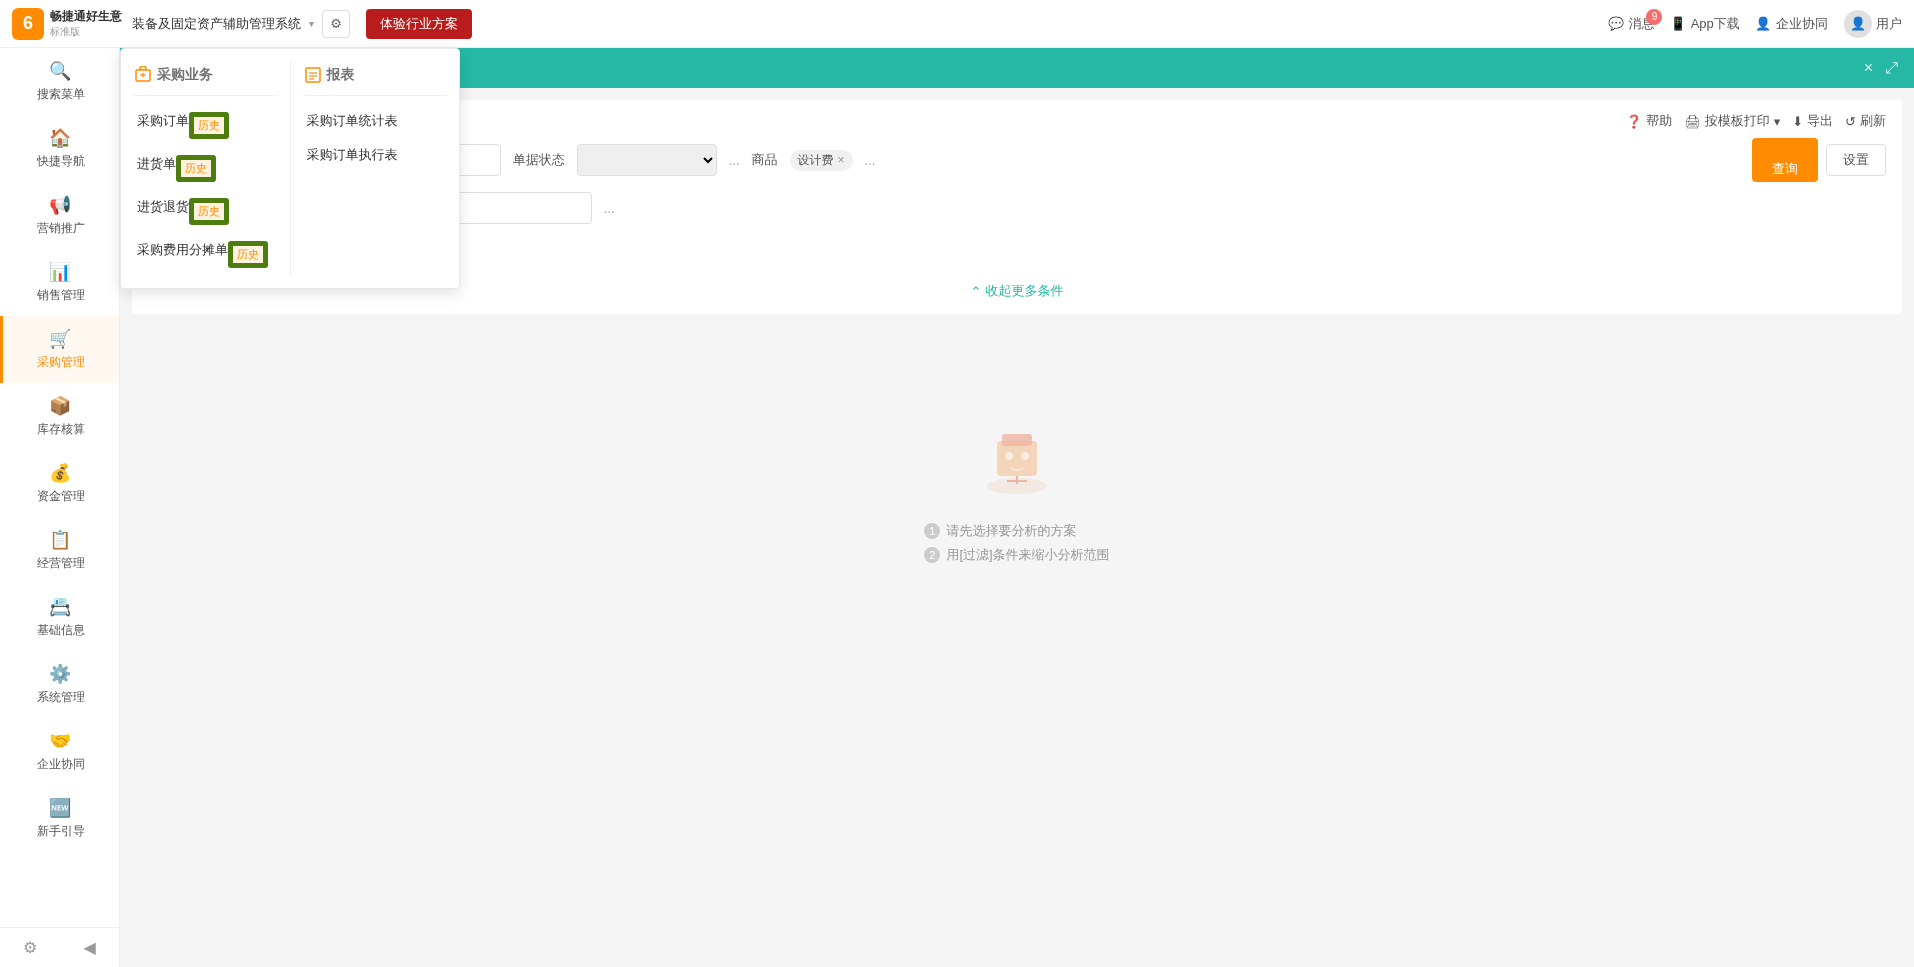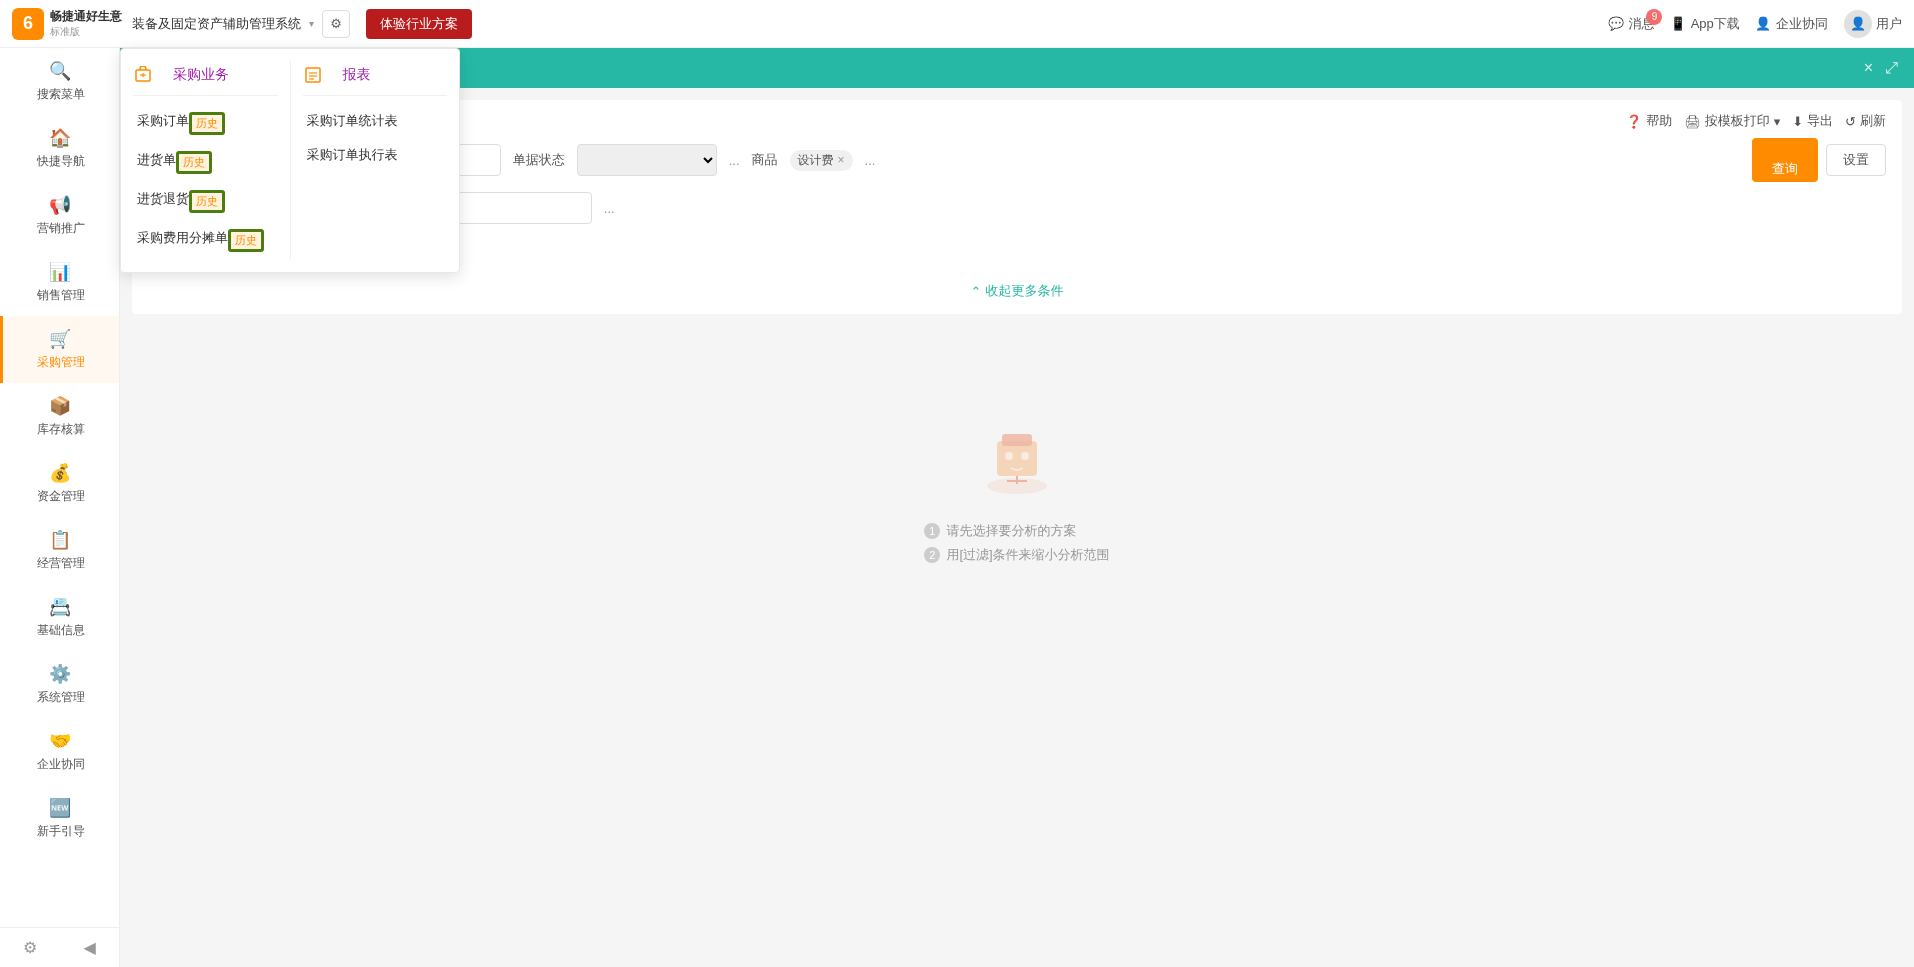--- a/index.html
+++ b/index.html
@@ -376,46 +376,46 @@
     .dropdown-col {
       flex: 1;
       padding: 0 12px;
     }
     .dropdown-col + .dropdown-col {
       border-left: 1px solid #f0f0f0;
     }
     .dropdown-col-header {
       display: flex;
       align-items: center;
-      gap: 20px;
+      gap: 4px;
       padding: 4px 0 10px;
-      color: #a21caf;
+      color: #737373;
       font-size: 14px;
-      font-weight: normal;
+      font-weight: bold;
       border-bottom: 1px solid #f0f0f0;
       margin-bottom: 8px;
     }
     .dropdown-col-icon {
       width: 20px; height: 20px;
       display: flex; align-items: center; justify-content: center;
     }
     .dropdown-item {
       display: flex;
       align-items: flex-start;
       gap: 0;
       padding: 8px 4px;
       cursor: pointer;
       color: #333;
       font-size: 13px;
       border-radius: 3px;
     }
     .hist-badge {
       background: #fff3e0;
       color: #ff8c00;
-      border: 3px solid #4d7c0f;
+      border: 5px solid #4d7c0f;
       border-radius: 3px;
       font-size: 11px;
       padding: 1px 4px;
       flex-shrink: 0;
     }
   </style>
 </head>
 <body>
 
 <div class="top-header">

